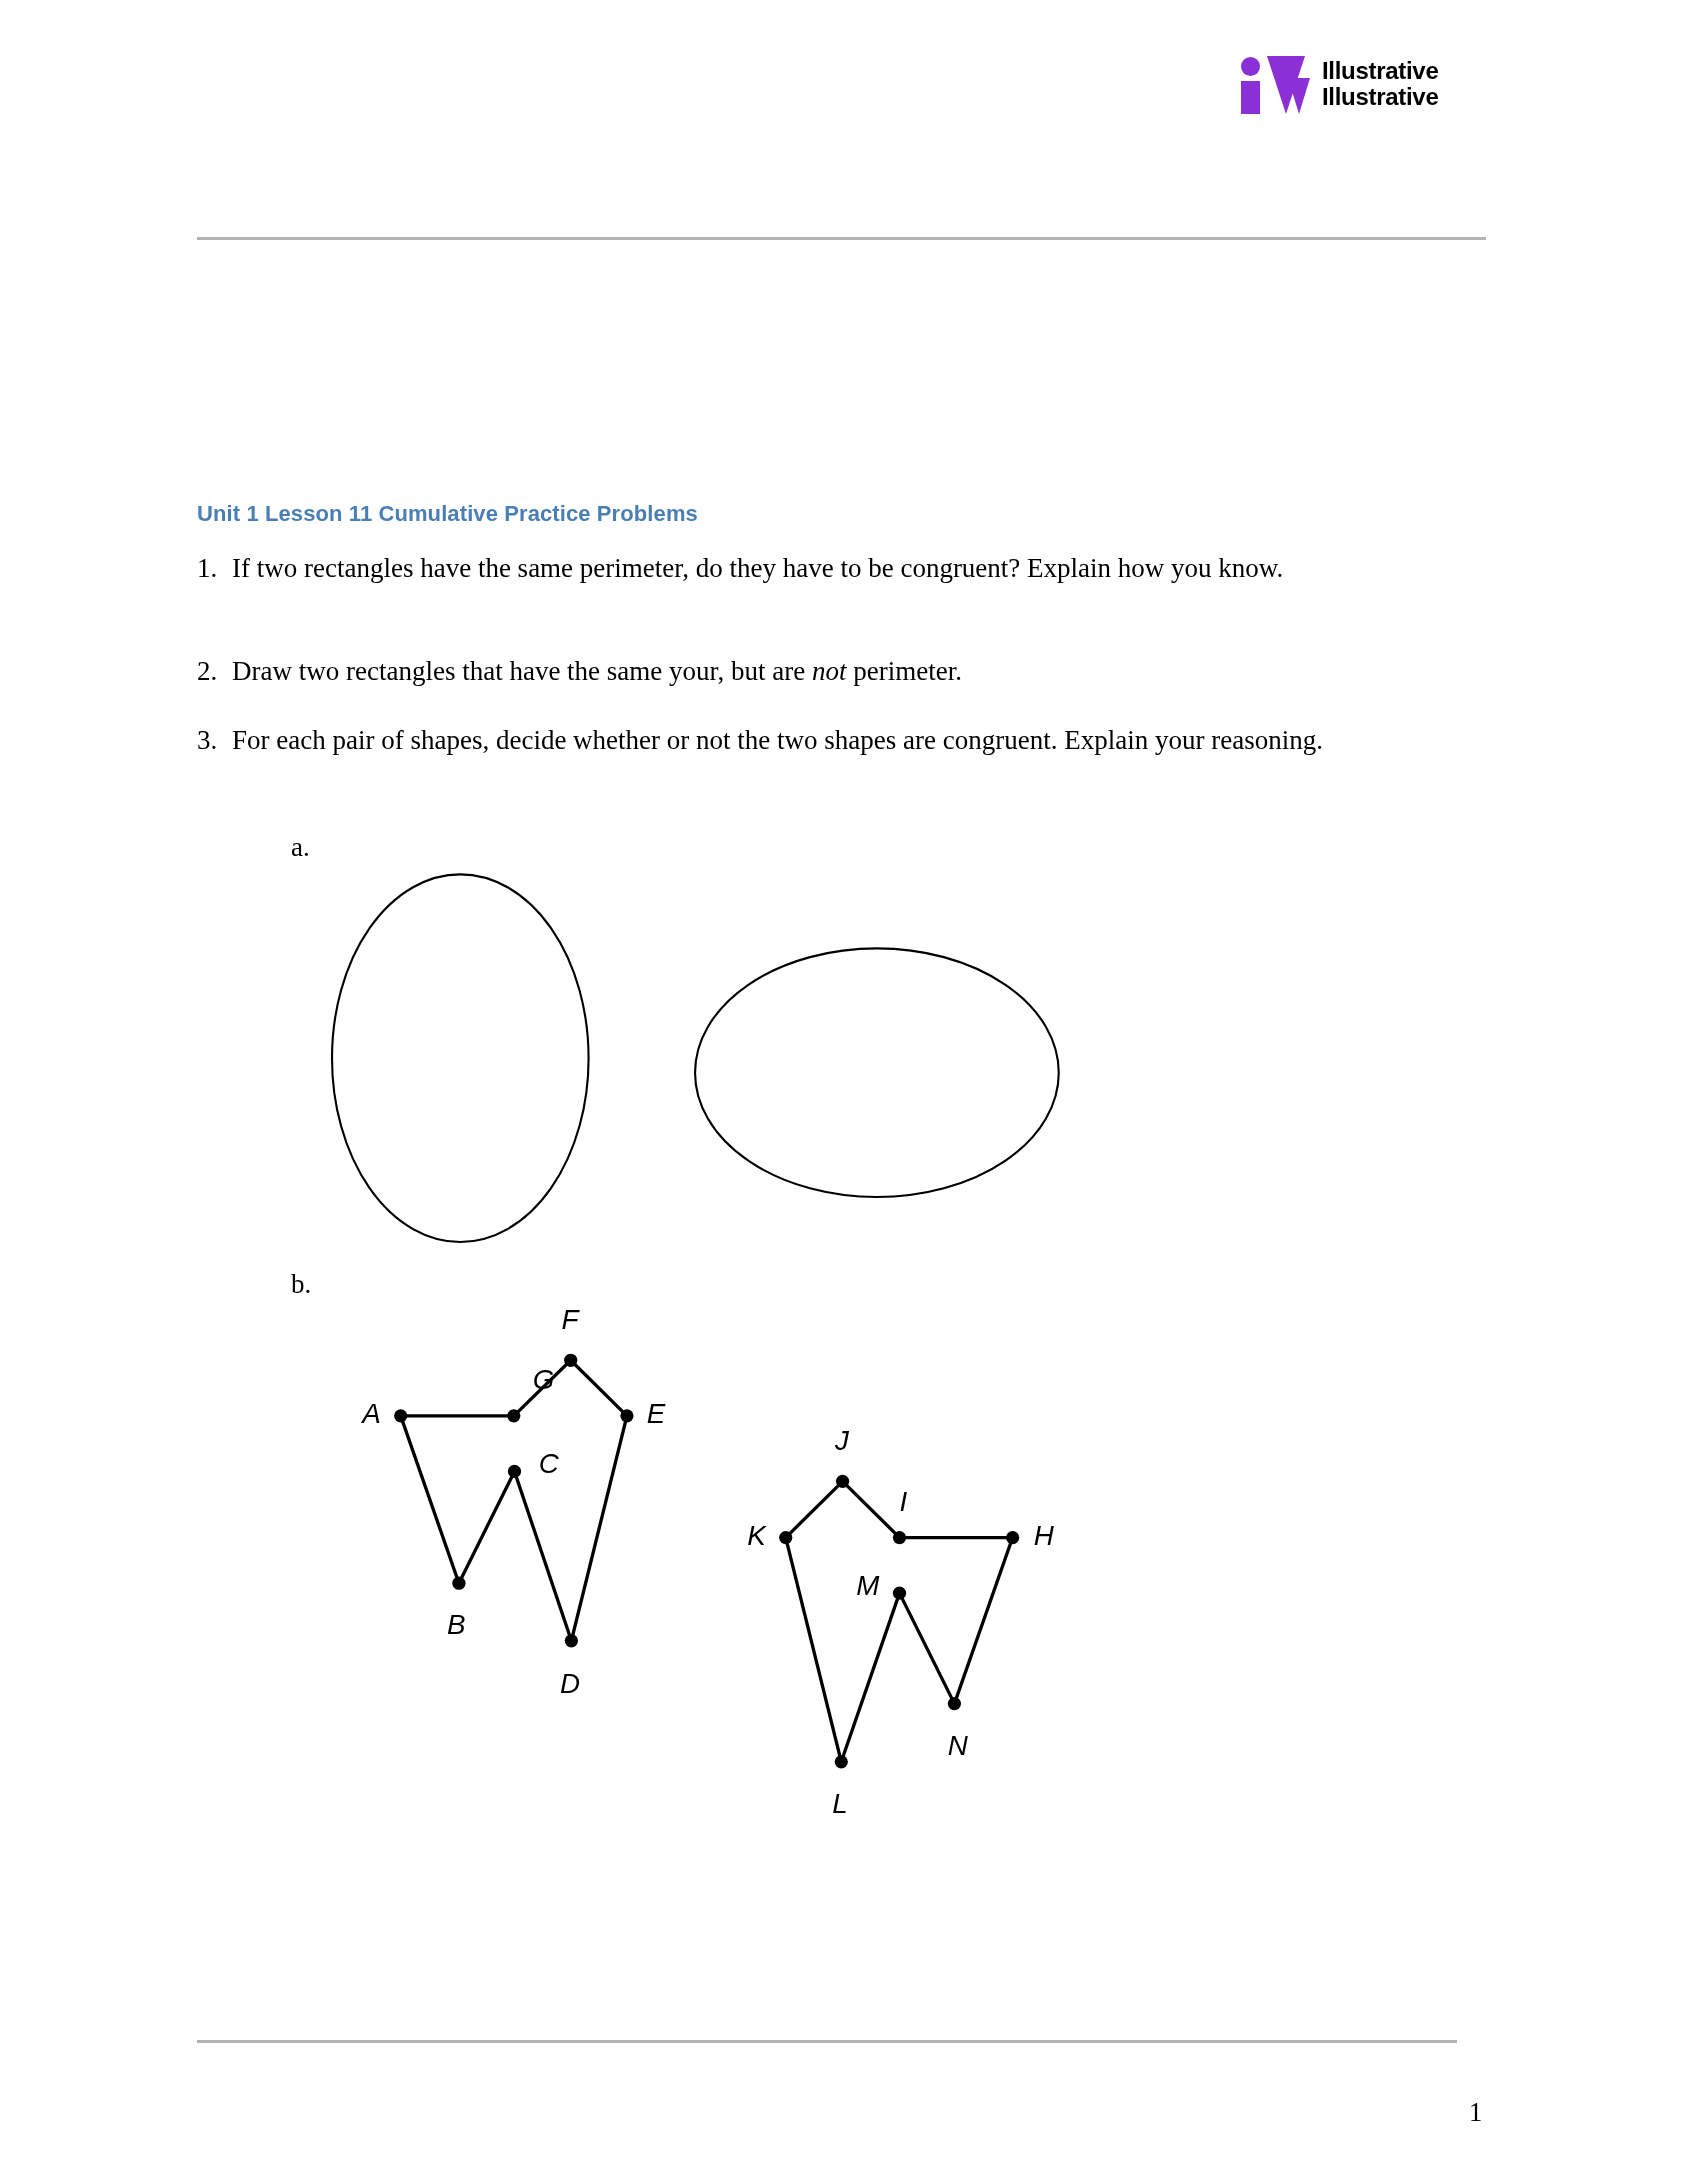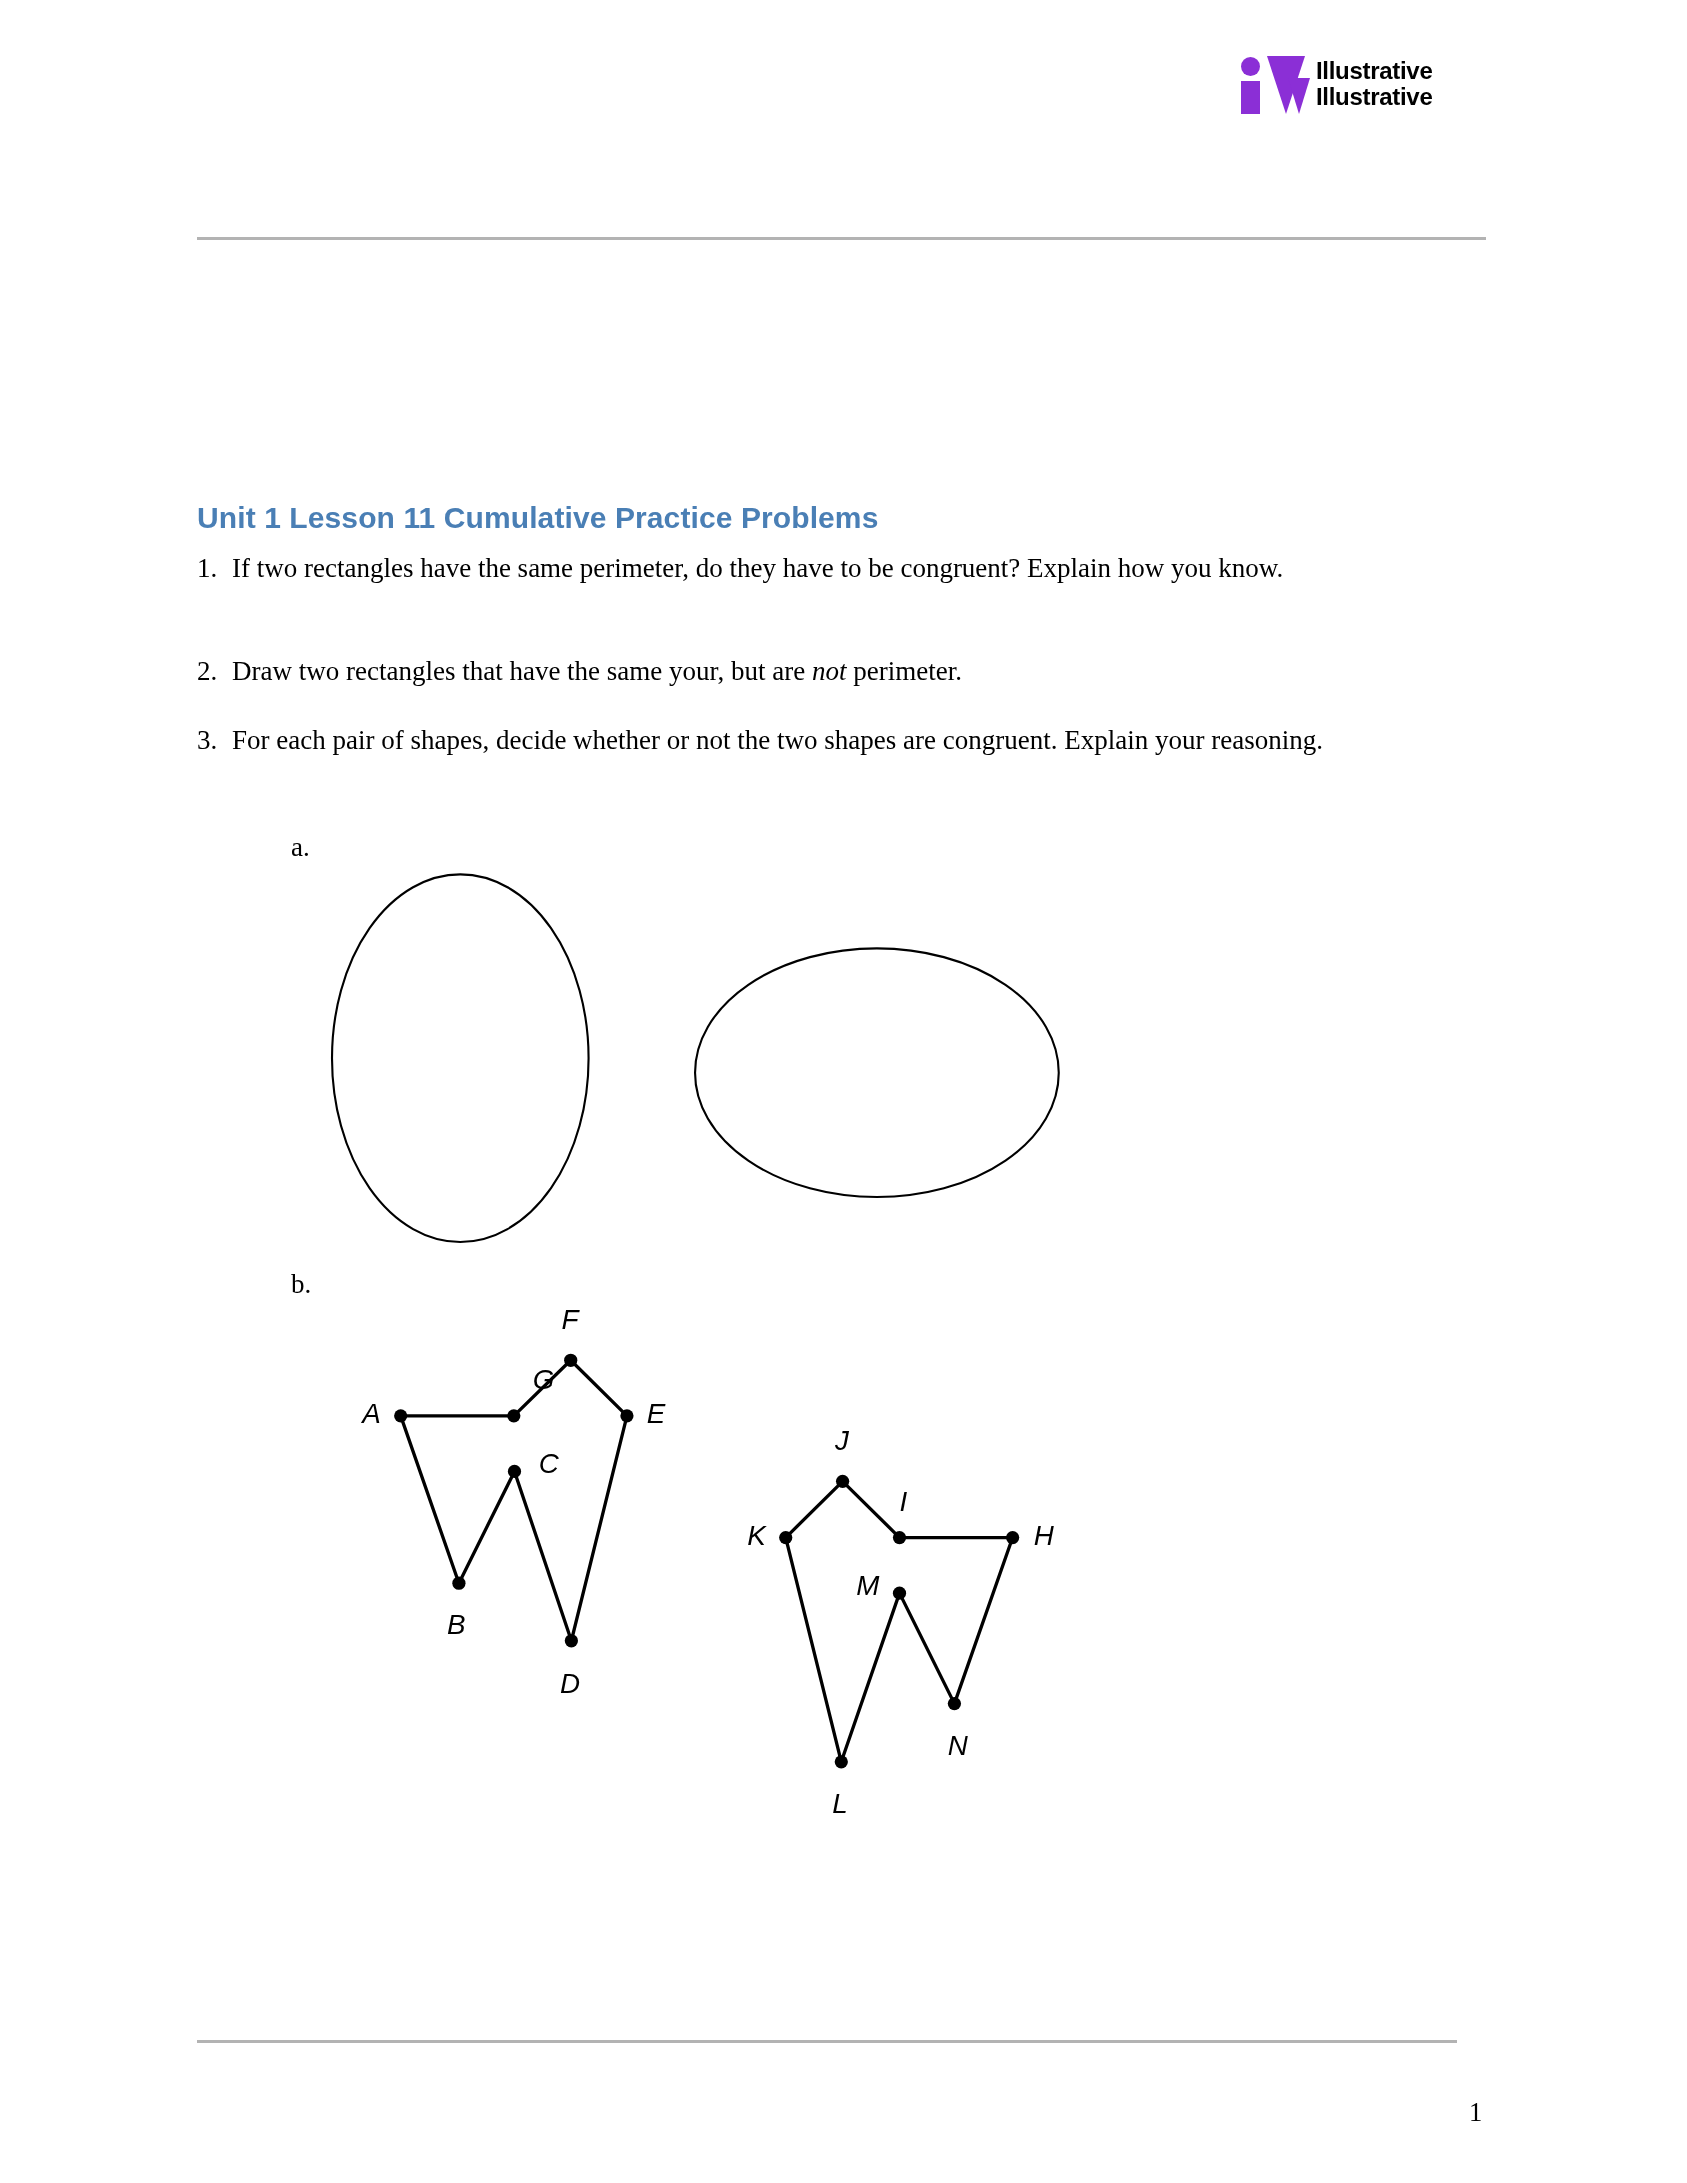--- a/index.html
+++ b/index.html
@@ -16,21 +16,21 @@
     overflow: hidden;
   }
 
   
   .logo-block {
     position: absolute;
     left: 1240px;
     top: 53px;
     display: flex;
     align-items: center;
-    gap: 6px;
+    gap: 12px;
   }
   .logo-mark {
     width: 70px;
     height: 61px;
     position: relative;
     flex: none;
   }
   .logo-i-dot {
     position: absolute;
     left: 1.3px;
@@ -116,21 +116,21 @@
     font-size: 34px;
     color: #2f5f91;
     letter-spacing: 0.1px;
   }
   .section-title {
     position: absolute;
     left: 197px;
     top: 501px;
     font-family: "Liberation Sans", sans-serif;
     font-weight: bold;
-    font-size: 30px;
+    font-size: 22px;
     color: #4a7fb5;
     letter-spacing: 0.1px;
     white-space: nowrap;
   }
 
   
   .problem {
     position: absolute;
     left: 197px;
     width: 1297px;

